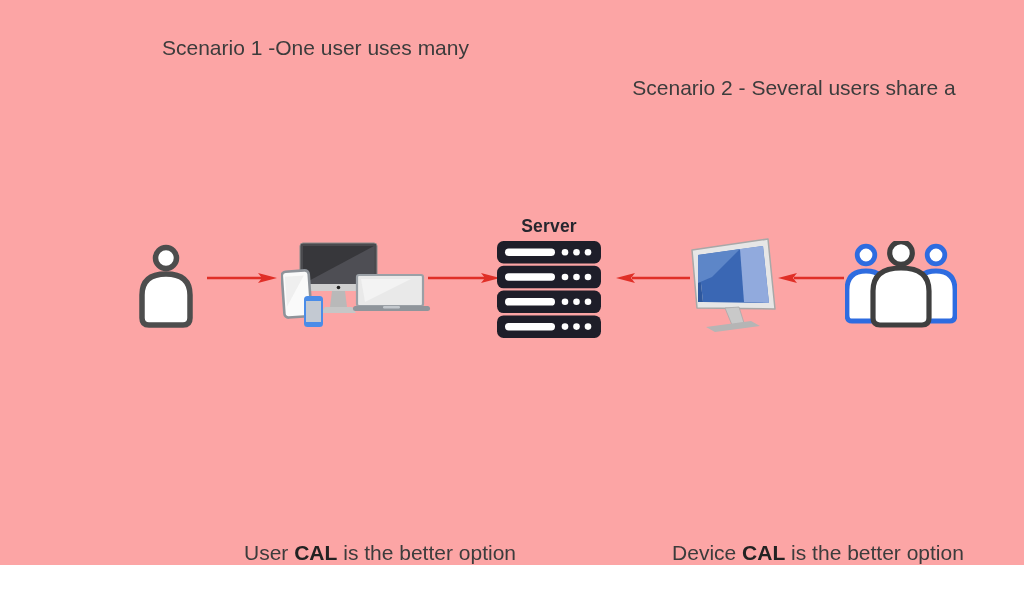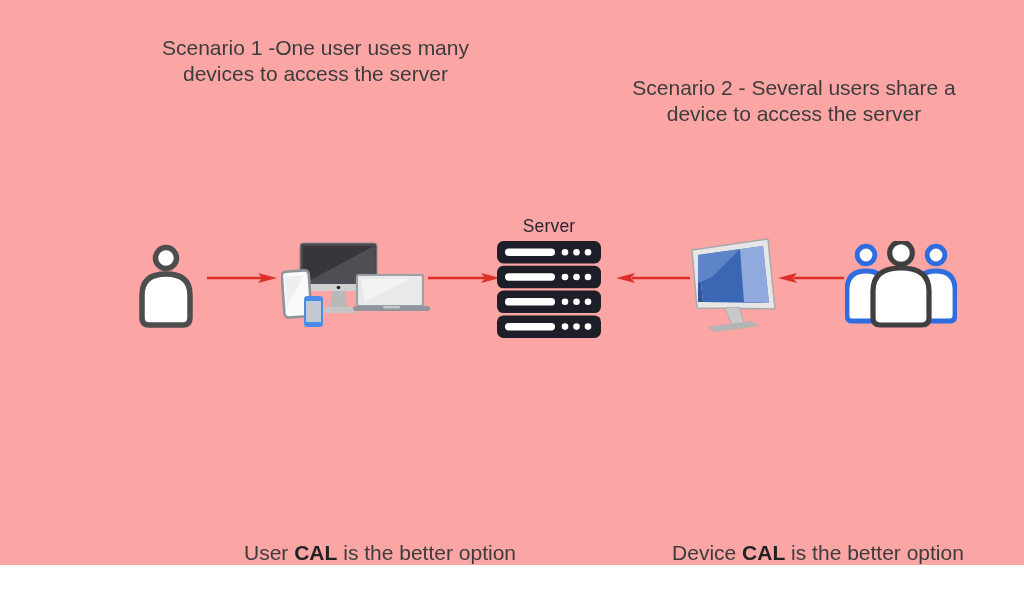--- a/index.html
+++ b/index.html
@@ -13,46 +13,44 @@
   .title1{left:133px;top:35px;width:365px;}
   .title2{left:612px;top:35px;width:364px;margin-top:40px;}
   .caption{
     position:absolute;top:541px;width:400px;text-align:center;font-size:21px;color:#3c3c3c;
   }
   .caption1{left:116px;text-align:right;}
   .caption2{left:618px;}
   .caption b{color:#222222;font-weight:700;}
   .server-label{
     position:absolute;left:497px;top:216px;width:104px;text-align:center;
-    font-size:17.5px;font-weight:400;color:#26262e;letter-spacing:.2px;
+    font-size:17.5px;font-weight:700;color:#26262e;letter-spacing:.2px;
   }
   .icon{position:absolute;}
   .i-person{left:136px;top:244px;}
   .i-devices{left:281px;top:240px;}
   .i-server{left:497px;top:241px;}
   .i-monitor{left:688px;top:237px;}
   .i-group{left:845px;top:241px;}
   .arrow{position:absolute;top:272px;height:12px;}
   .a1{left:207px;width:70px;}
   .a2{left:428px;width:72px;}
   .a3{left:616px;width:74px;}
   .a4{left:778px;width:66px;}
 </style>
 </head>
 <body>
 
 <div class="canvas">
 
   <div class="title title1">
     <div>Scenario 1 -One user uses many</div>
-    <div>devices to access the server</div>
   </div>
   <div class="title title2">
     <div>Scenario 2 - Several users share a</div>
-    <div>device to access the server</div>
   </div>
 
   <svg class="icon i-person" width="60" height="86" viewBox="0 0 60 86">
     <path d="M13,81 Q6,81 6,74 L6,51 Q6,30 30,30 Q54,30 54,51 L54,74 Q54,81 47,81 Z" fill="#ffffff" stroke="#4d4d4d" stroke-width="5.5" stroke-linejoin="round"></path>
     <circle cx="30" cy="14" r="10.5" fill="#ffffff" stroke="#4d4d4d" stroke-width="5.5"></circle>
   </svg>
 
   <svg class="arrow a1" viewBox="0 0 70 12" preserveAspectRatio="none">
     <line x1="0" y1="6" x2="56" y2="6" stroke="#e02f27" stroke-width="2.3"></line>
     <polygon points="70,6 51,1 55,6 51,11" fill="#e02f27"></polygon>

